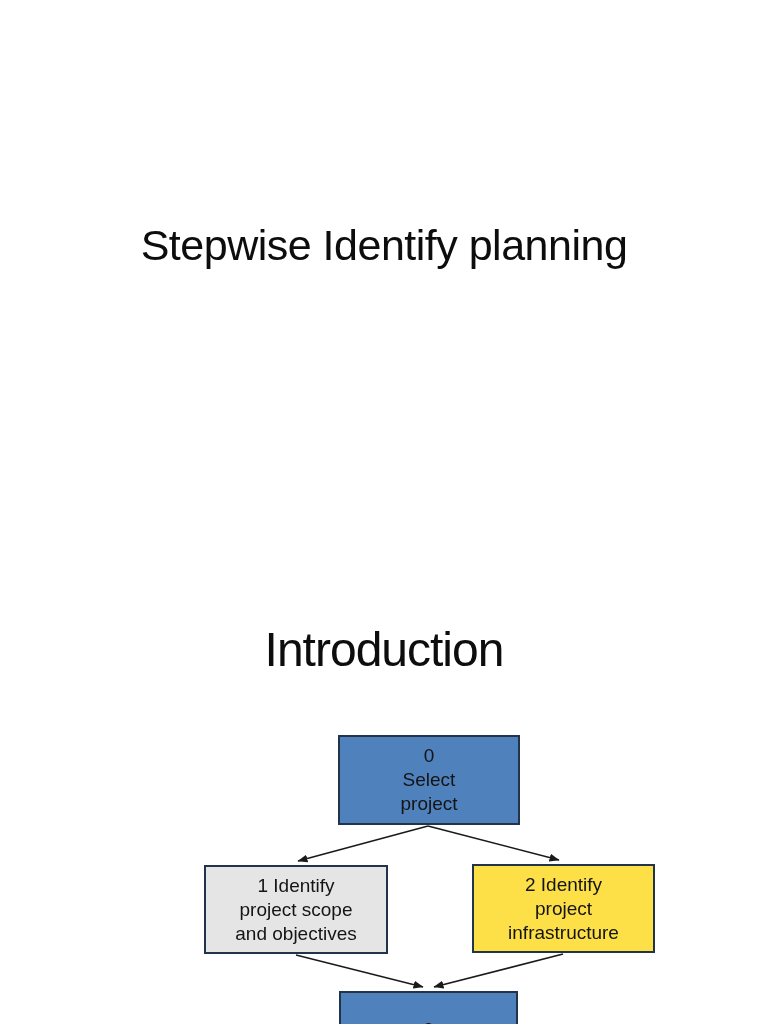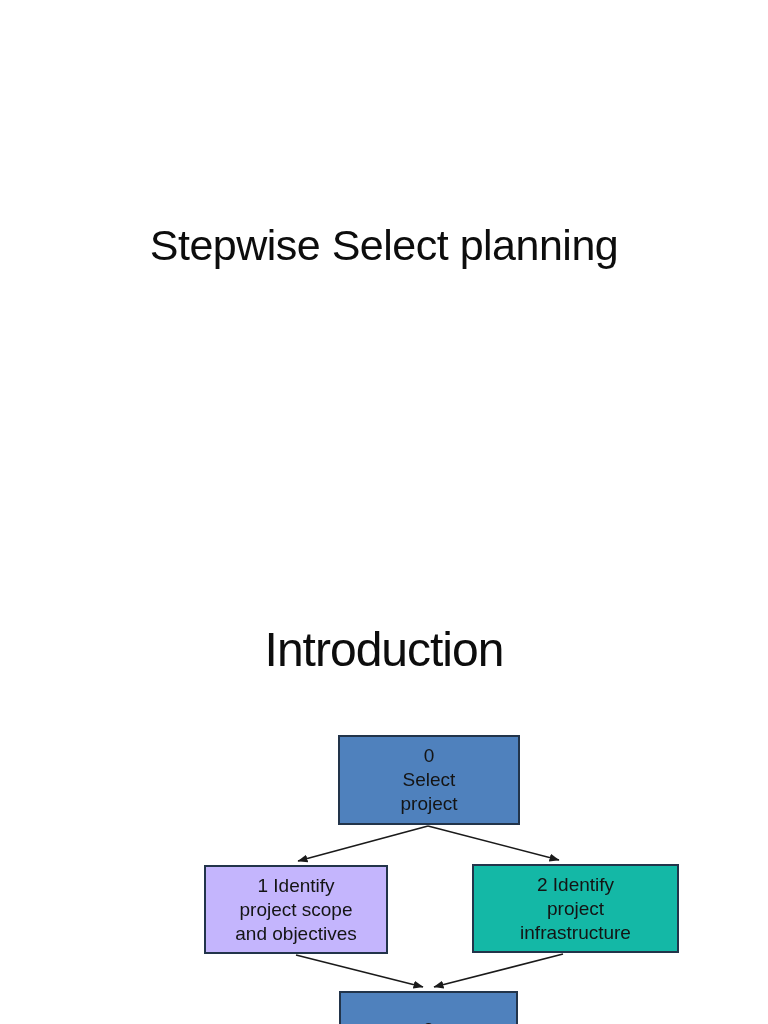--- a/index.html
+++ b/index.html
@@ -54,21 +54,21 @@
     font-size: 19px;
     line-height: 24px;
     color: #141414;
   }
   .flow-box-line { white-space: nowrap; }
 </style>
 </head>
 <body>
 
 <div class="page">
-  <div class="slide-title">Stepwise Select planning</div>
+  <div class="slide-title">Stepwise Identify planning</div>
 
   <div class="section-title">Introduction</div>
 
   <svg id="connectors" width="768" height="1024" viewBox="0 0 768 1024">
     <defs>
       <marker id="arrowhead" markerWidth="11" markerHeight="9" refX="9.5" refY="4" orient="auto" markerUnits="userSpaceOnUse">
         <path d="M0,0 L10,4 L0,8 z" fill="#1a1a1a"></path>
       </marker>
     </defs>
   <line x1="428" y1="826" x2="298" y2="861" stroke="#1a1a1a" stroke-width="1.6" marker-end="url(#arrowhead)"></line>
@@ -76,26 +76,26 @@
       <line x1="296" y1="955" x2="423" y2="987" stroke="#1a1a1a" stroke-width="1.6" marker-end="url(#arrowhead)"></line>
       <line x1="563" y1="954" x2="434" y2="987" stroke="#1a1a1a" stroke-width="1.6" marker-end="url(#arrowhead)"></line>
     </svg>
 
   <div id="diagram">
       <div class="flow-box" style="left: 338px; top: 735px; width: 182px; height: 90px; background: rgb(79, 129, 189); border-color: rgb(34, 52, 74); color: rgb(20, 20, 20);">
         <div class="flow-box-line">0</div>
         <div class="flow-box-line">Select</div>
         <div class="flow-box-line">project</div>
       </div>
-      <div class="flow-box" style="left: 204px; top: 865px; width: 184px; height: 89px; background: #c4b5fd; border-color: rgb(34, 52, 74); color: rgb(20, 20, 20);">
+      <div class="flow-box" style="left: 204px; top: 865px; width: 184px; height: 89px; background: #e5e5e5; border-color: rgb(34, 52, 74); color: rgb(20, 20, 20);">
         <div class="flow-box-line">1 Identify</div>
         <div class="flow-box-line">project scope</div>
         <div class="flow-box-line">and objectives</div>
       </div>
-      <div class="flow-box" style="left: 472px; top: 864px; width: 207px; height: 89px; background: #14b8a6; border-color: rgb(34, 52, 74); color: rgb(20, 20, 20);">
+      <div class="flow-box" style="left: 472px; top: 864px; width: 183px; height: 89px; background: #fde047; border-color: rgb(34, 52, 74); color: rgb(20, 20, 20);">
         <div class="flow-box-line">2 Identify</div>
         <div class="flow-box-line">project</div>
         <div class="flow-box-line">infrastructure</div>
       </div>
       <div class="flow-box" style="left: 339px; top: 991px; width: 179px; height: 78px; background: rgb(79, 129, 189); border-color: rgb(34, 52, 74); color: rgb(20, 20, 20);">
         <div class="flow-box-line">3</div>
       </div>
     </div>
 </div>
 

